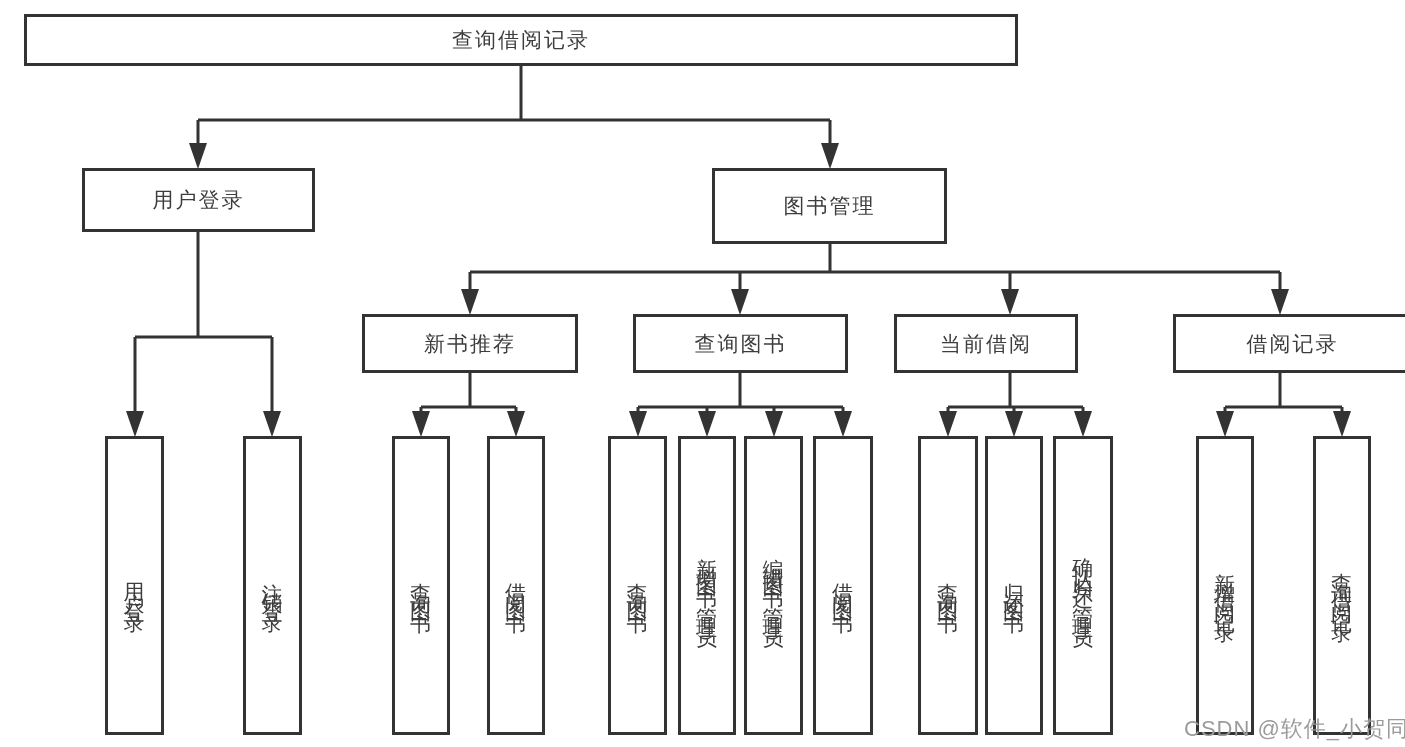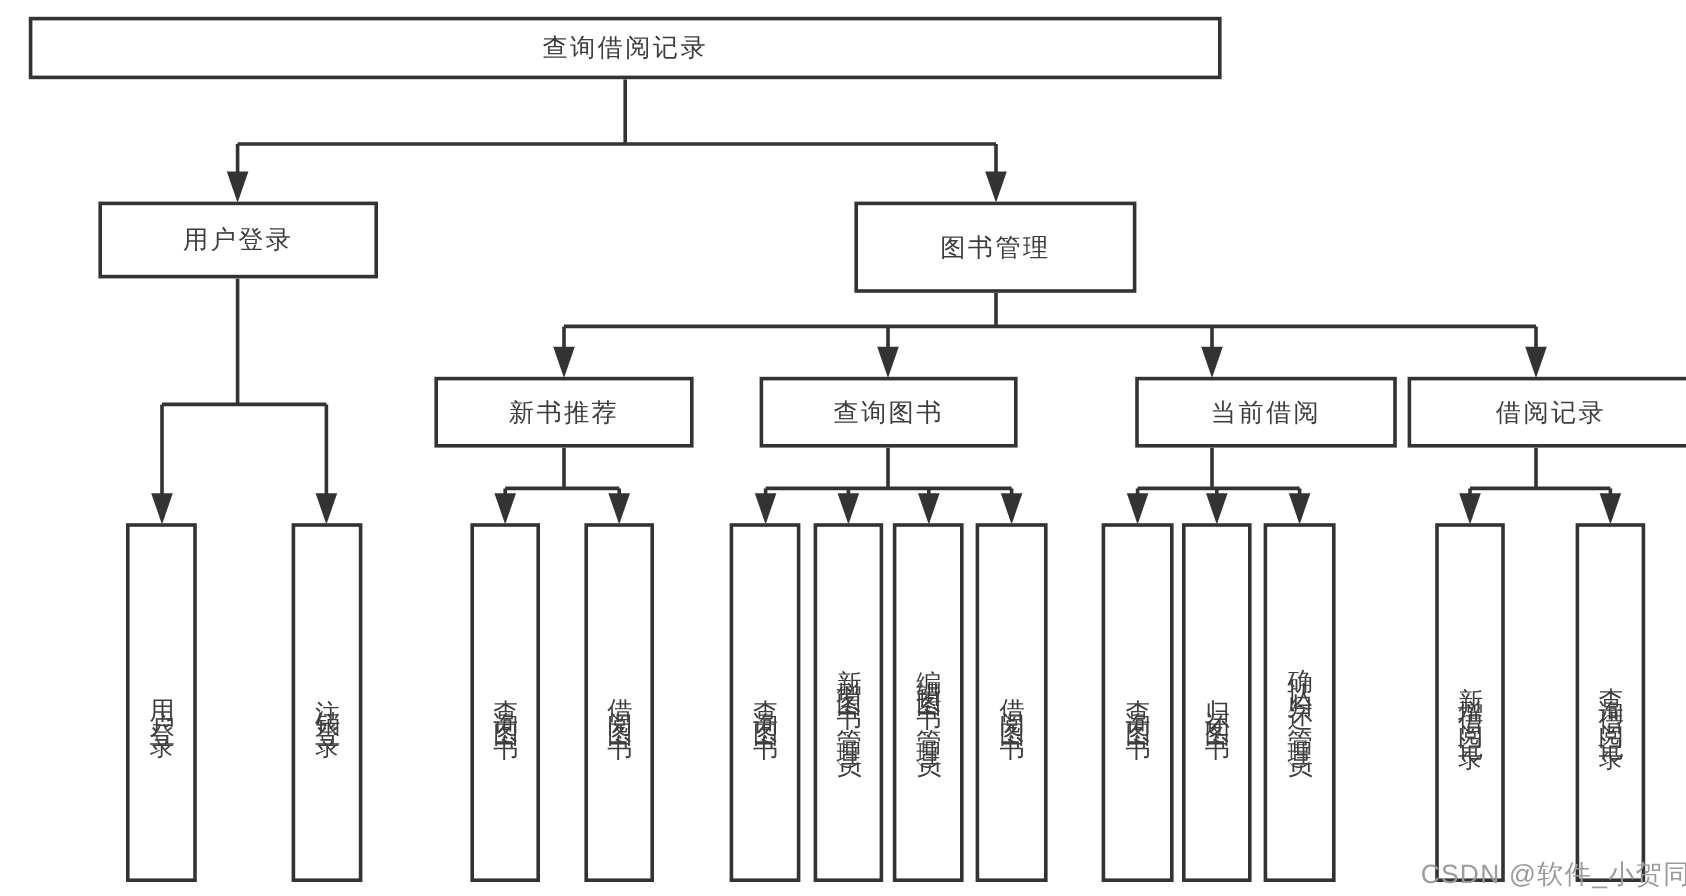--- a/index.html
+++ b/index.html
@@ -108,21 +108,21 @@
   <div class="box hbox" style="left:712px; top:168px; width:235px; height:76px;">
     <span>图书管理</span>
   </div>
 
   <div class="box hbox" style="left:362px; top:314px; width:216px; height:59px;">
     <span>新书推荐</span>
   </div>
   <div class="box hbox" style="left:633px; top:314px; width:215px; height:59px;">
     <span>查询图书</span>
   </div>
-  <div class="box hbox" style="left:946px; top:314px; width:218px; height:59px;">
+  <div class="box hbox" style="left:894px; top:314px; width:184px; height:59px;">
     <span>当前借阅</span>
   </div>
   <div class="box hbox" style="left:1173px; top:314px; width:239px; height:59px;">
     <span>借阅记录</span>
   </div>
 
   <div class="box vbox" style="left:105px; top:436px; width:59px; height:299px;">
     <span class="vtext">用户登录</span>
   </div>
   <div class="box vbox" style="left:243px; top:436px; width:59px; height:299px;">

